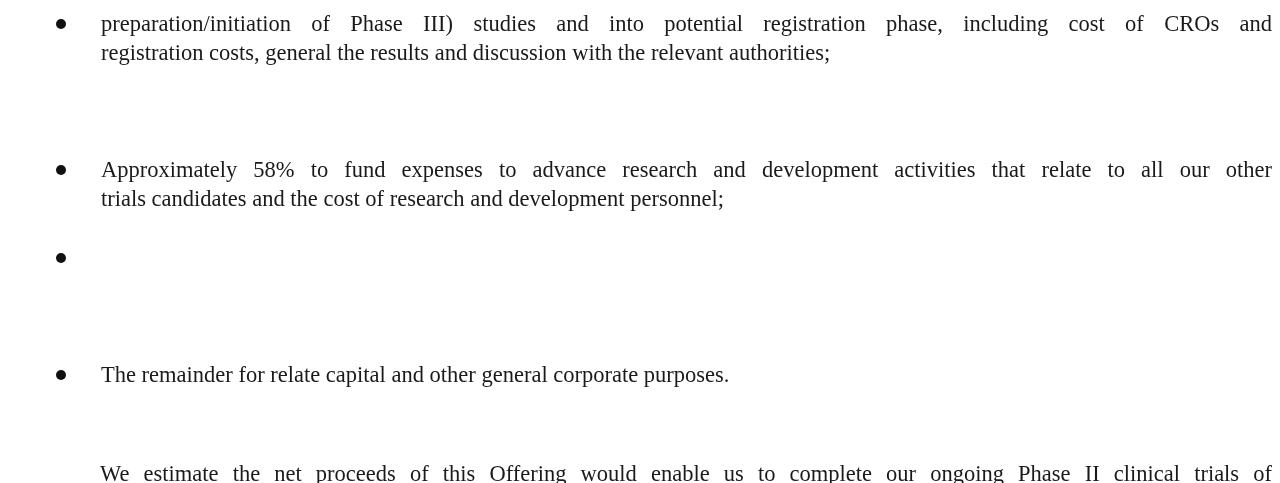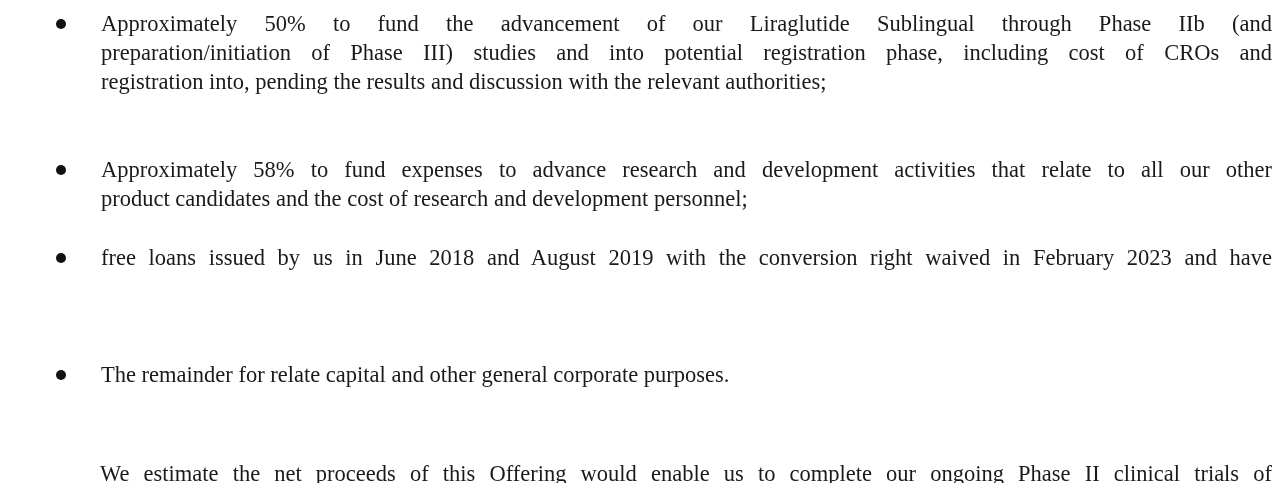--- a/index.html
+++ b/index.html
@@ -75,38 +75,36 @@
     }
   </style>
 </head>
 <body>
 
 <div class="doc">
 
   <div class="bullet-item" style="top:9px;">
     <span class="bullet-dot"></span>
     <div class="bullet-text">
-      <span class="line">Approximately 50% to fund the advancement of our Liraglutide Sublingual through Phase IIb (and</span>
       <span class="line">preparation/initiation of Phase III) studies and into potential registration phase, including cost of CROs and</span>
-      <span class="line last">registration into, pending the results and discussion with the relevant authorities;</span>
+      <span class="line last">registration costs, general the results and discussion with the relevant authorities;</span>
     </div>
   </div>
 
   <div class="bullet-item" style="top:155px;">
     <span class="bullet-dot"></span>
     <div class="bullet-text">
       <span class="line">Approximately 58% to fund expenses to advance research and development activities that relate to all our other</span>
-      <span class="line last">product candidates and the cost of research and development personnel;</span>
+      <span class="line last">trials candidates and the cost of research and development personnel;</span>
     </div>
   </div>
 
   <div class="bullet-item" style="top:243px;">
     <span class="bullet-dot"></span>
     <div class="bullet-text">
-      <span class="line">free loans issued by us in June 2018 and August 2019 with the conversion right waived in February 2023 and have</span>
     </div>
   </div>
 
   <div class="bullet-item" style="top:360px;">
     <span class="bullet-dot"></span>
     <div class="bullet-text">
       <span class="line last">The remainder for relate capital and other general corporate purposes.</span>
     </div>
   </div>
 

